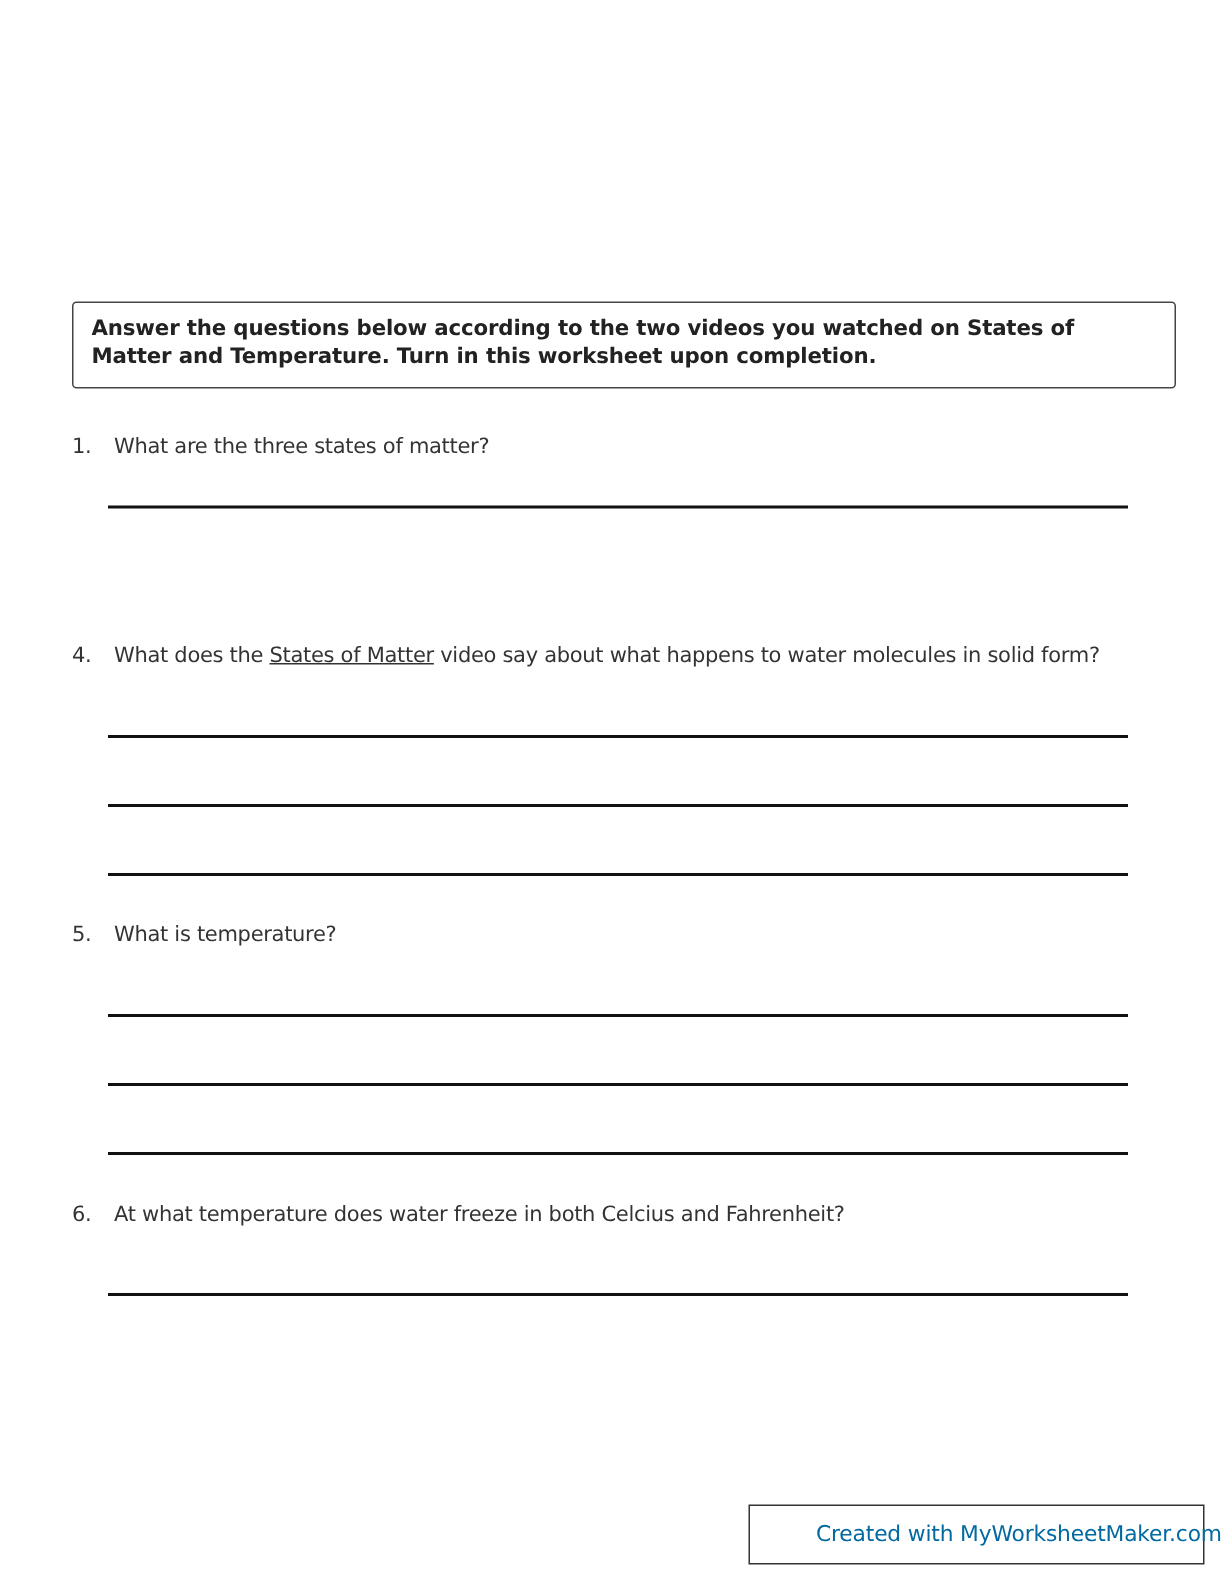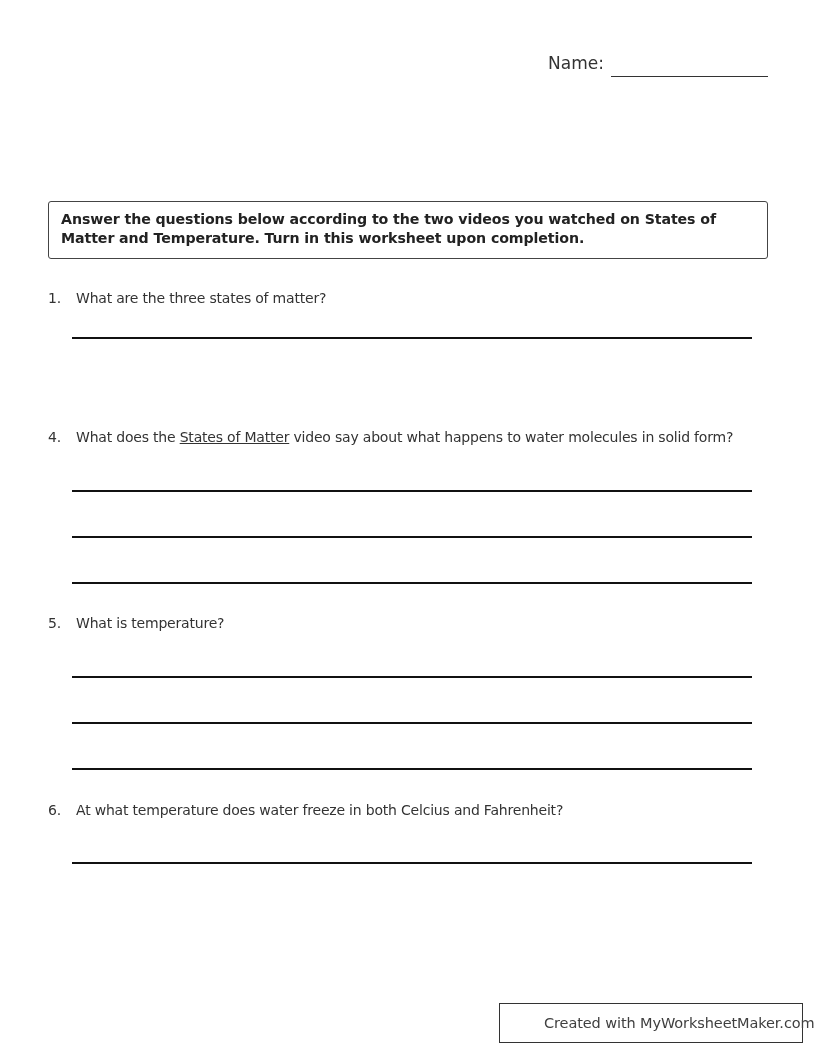--- a/index.html
+++ b/index.html
@@ -19,53 +19,49 @@
     .meta-label {
       position: absolute; right: 164px; top: 0; font-size: 17px; line-height: 22px; color: #333;
       white-space: nowrap;
     }
     .meta-line {
       position: absolute; right: 0; top: 24px; width: 157px; height: 0;
       border-bottom: 1.5px solid #333;
     }
     .instructions {
       position: absolute; left: 48px; top: 201px; width: 696px; height: 38px;
-      border: 1.5px solid #444; border-radius: 3px; padding: 8px 10px 10px 12px;
+      border: 1.5px solid #444; border-radius: 3px; padding: 8px 26px 10px 12px;
       font-size: 14.2px; line-height: 19px; font-weight: bold; color: #222;
       letter-spacing: -0.1px;
     }
     .question {
       position: absolute; left: 48px; width: 720px; font-size: 14px; line-height: 18px; color: #333;
       letter-spacing: -0.2px;
     }
     .q-num { position: absolute; left: 0; top: 0; }
     .q-text { position: absolute; left: 28px; top: 0; white-space: nowrap; }
     .q-text u { text-decoration: underline; }
     .answer-line {
       position: absolute; left: 72px; width: 680px; height: 0; border-top: 2px solid #111;
     }
     .footer {
       position: absolute; left: 499px; top: 1003px; width: 304px; height: 40px;
       border: 1.5px solid #333; box-sizing: border-box;
       display: flex; align-items: center; padding-left: 10px;
     }
     .footer-icon { width: 26px; height: 22px; margin-right: 6px; }
-    .footer-text { font-size: 14.5px; color: #404040; white-space: nowrap; letter-spacing: -0.1px; margin-left: 28px; }
+    .footer-text { font-size: 14.5px; color: #0369a1; white-space: nowrap; letter-spacing: -0.1px; margin-left: 28px; }
   </style>
 </head>
 <body>
 
 <div class="title">
 </div>
 
 <div class="meta">
-  <div class="meta-row">
-    <span class="meta-label">Name:</span>
-    <div class="meta-line"></div>
-  </div>
 </div>
 
 <div class="instructions">Answer the questions below according to the two videos you watched on States of Matter and Temperature. Turn in this worksheet upon completion.</div>
 
 <div class="question" style="top:289px;">
   <span class="q-num">1.</span>
   <span class="q-text">What are the three states of matter?</span>
 </div>
 <div class="answer-line" style="top:337px;"></div>
 

